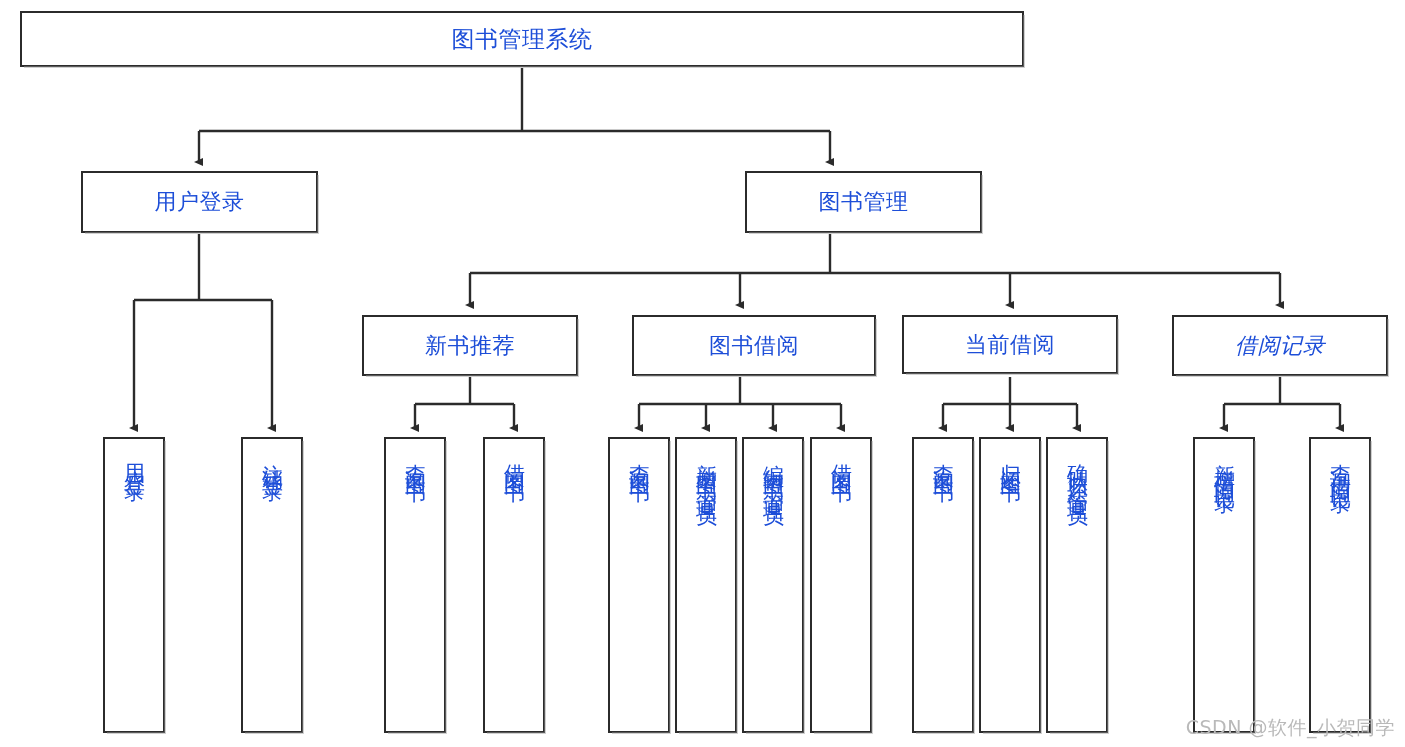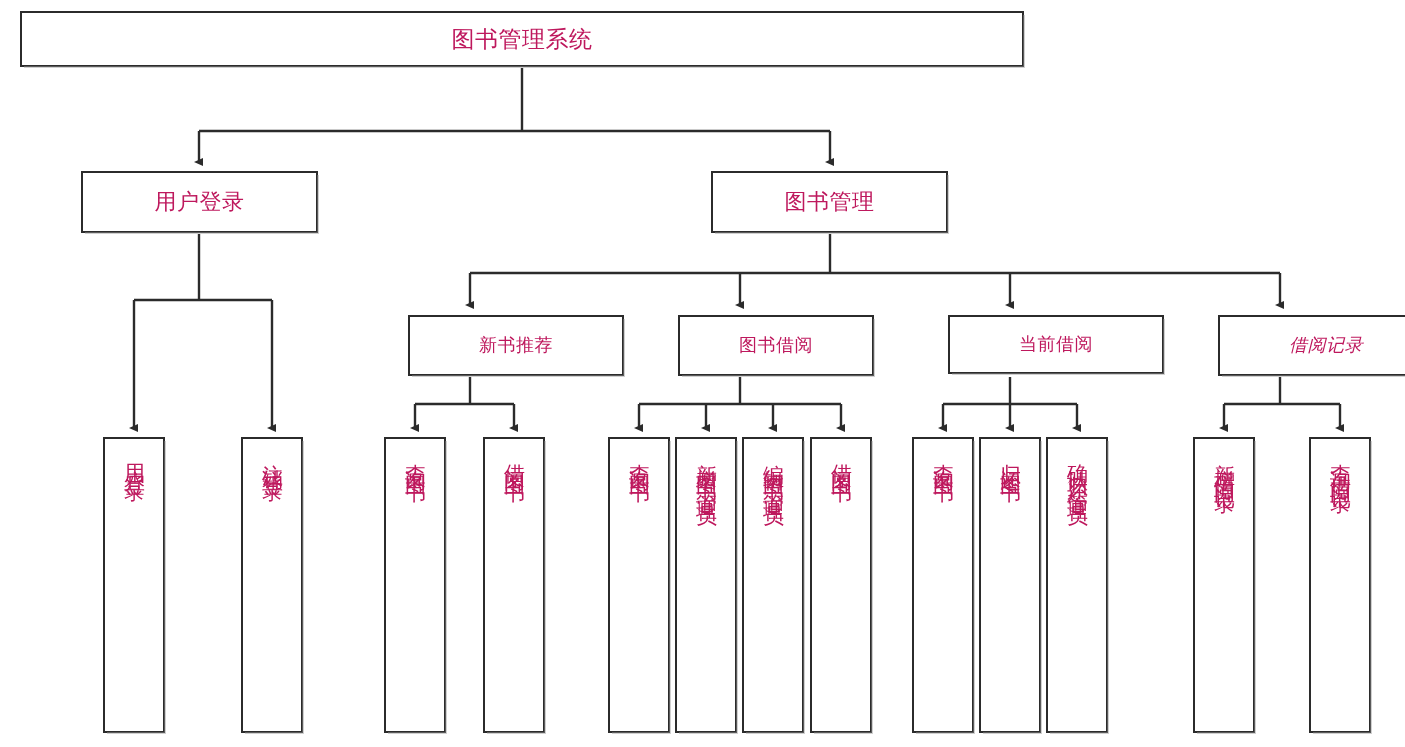--- a/index.html
+++ b/index.html
@@ -16,26 +16,26 @@
 
   
   .node{
     position:absolute;
     box-sizing:border-box;
     background:#ffffff;
     border:2.2px solid #2b2b2b;
     display:flex;
     align-items:center;
     justify-content:center;
-    color:#be185d;
+    color:#1d4ed8;
     line-height:1.05;
   }
   .node.level1{font-size:23px;}
   .node.level2{font-size:22px;}
-  .node.level3{font-size:18px;margin-left:46px;}
+  .node.level3{font-size:22px;}
   .node.leaf{
     font-size:21px;
     align-items:flex-start;
     padding-top:8px;
   }
   .node .label{
     display:block;
     text-align:center;
     letter-spacing:0.5px;
   }
@@ -124,28 +124,28 @@
     </g>
   </svg>
 
   <div class="node level1" style="left:20px;top:11px;width:1004px;height:56px;">
     <span class="label">图书管理系统</span>
   </div>
 
   <div class="node level2" style="left:81px;top:171px;width:237px;height:62px;">
     <span class="label">用户登录</span>
   </div>
-  <div class="node level2" style="left:711px;top:171px;width:237px;height:62px;">
+  <div class="node level2" style="left:745px;top:171px;width:237px;height:62px;">
     <span class="label">图书管理</span>
   </div>
 
   <div class="node level3" style="left:362px;top:315px;width:216px;height:61px;">
     <span class="label">新书推荐</span>
   </div>
-  <div class="node level3" style="left:632px;top:315px;width:196px;height:61px;">
+  <div class="node level3" style="left:632px;top:315px;width:244px;height:61px;">
     <span class="label">图书借阅</span>
   </div>
   <div class="node level3" style="left:902px;top:315px;width:216px;height:59px;">
     <span class="label">当前借阅</span>
   </div>
   <div class="node level3" style="left:1172px;top:315px;width:216px;height:61px;font-style:italic;">
     <span class="label">借阅记录</span>
   </div>
 
   <div class="node leaf" style="left:103px;top:437px;width:62px;height:296px;">
@@ -185,14 +185,15 @@
     <span class="label">确认归还（管理员）</span>
   </div>
 
   <div class="node leaf" style="left:1193px;top:437px;width:62px;height:296px;">
     <span class="label">新增借阅记录</span>
   </div>
   <div class="node leaf" style="left:1309px;top:437px;width:62px;height:296px;">
     <span class="label">查询借阅记录</span>
   </div>
 
+  <div id="watermark">CSDN @软件_小贺同学</div>
 
 </div>
 
 </body></html>

